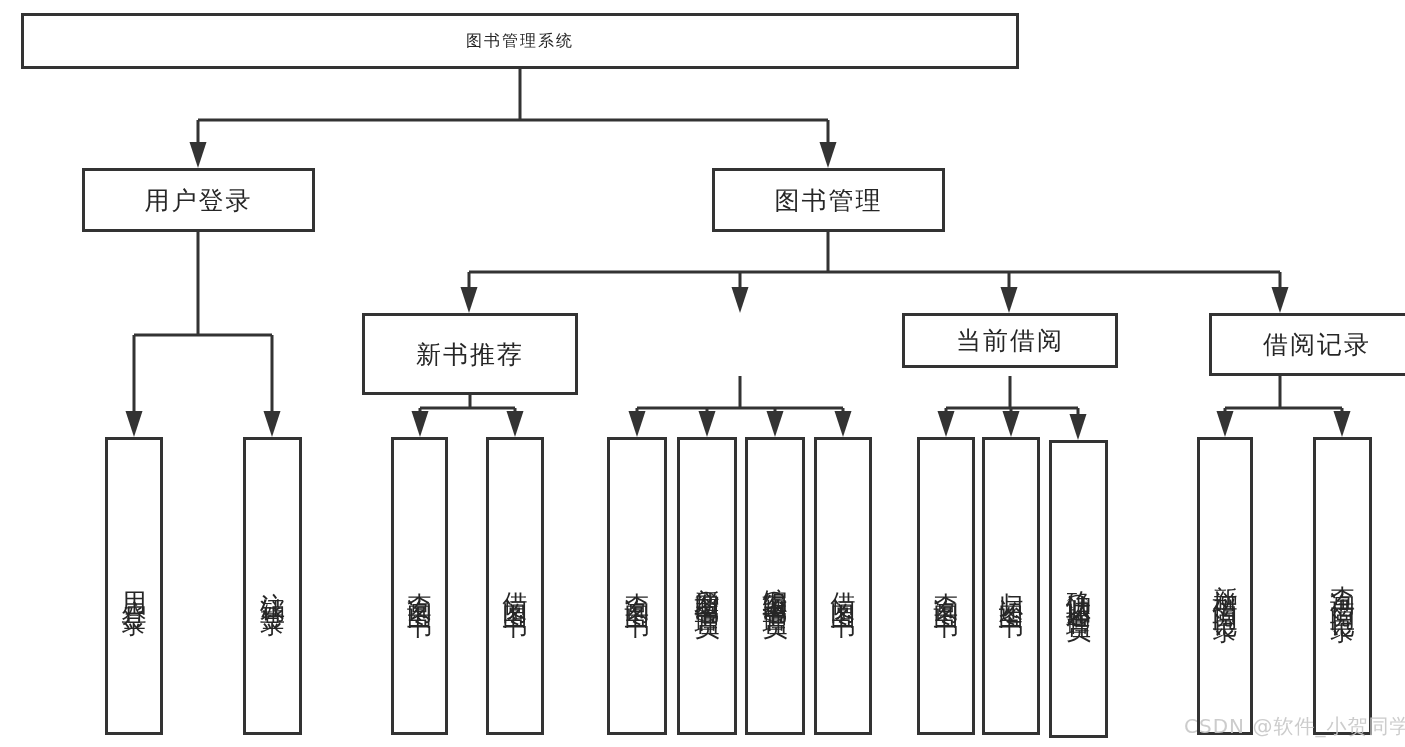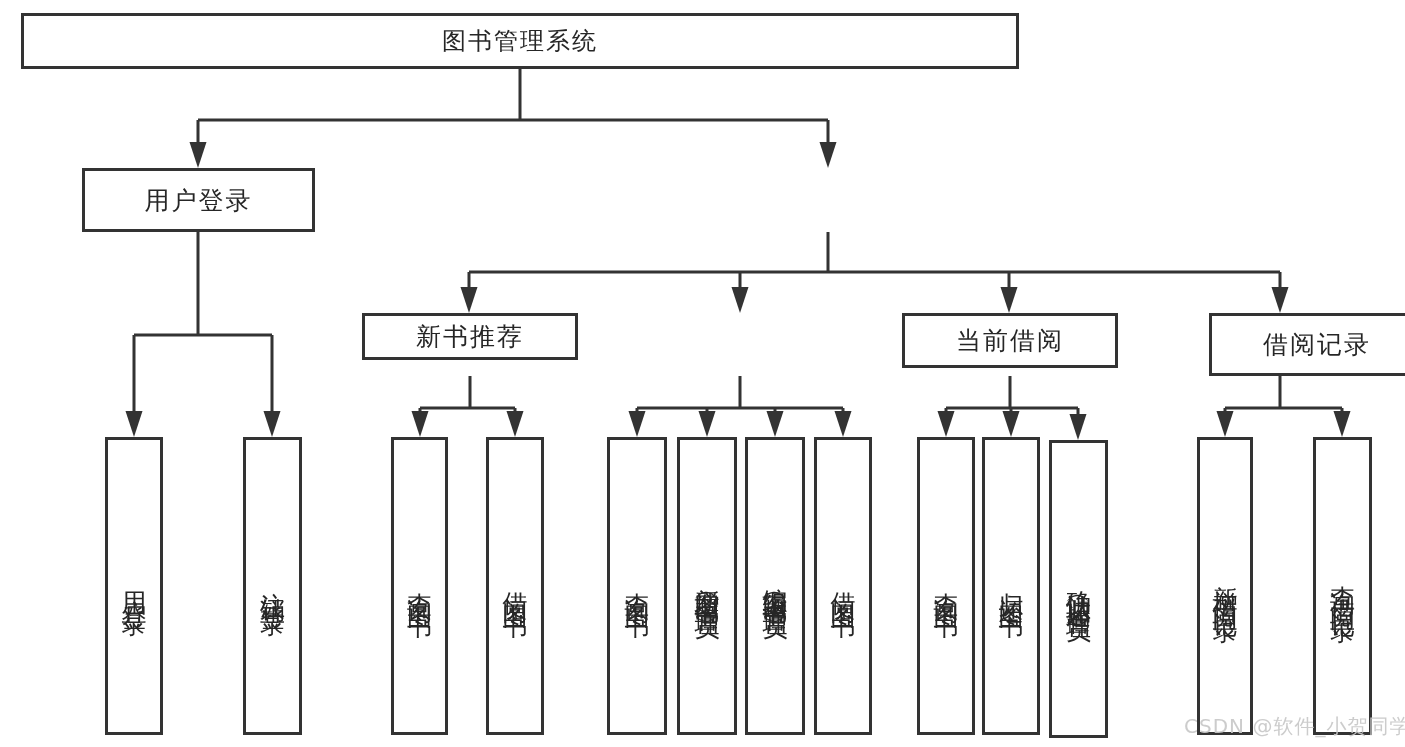--- a/index.html
+++ b/index.html
@@ -41,21 +41,21 @@
     align-items: center;
     justify-content: center;
   }
   .hlabel {
     color: #262626;
     font-size: 25px;
     letter-spacing: 2px;
     white-space: nowrap;
   }
   .hlabel.title {
-    font-size: 24px;
+    font-size: 16px;
   }
   .vlabel {
     writing-mode: vertical-rl;
     text-orientation: mixed;
     color: #262626;
     font-size: 25px;
     letter-spacing: 7px;
     line-height: 1;
     white-space: nowrap;
   }
@@ -121,22 +121,25 @@
     </g>
   </svg>
 
   <div class="box" style="left:21px;top:13px;width:998px;height:56px">
     <span class="hlabel title">图书管理系统</span>
   </div>
 
   <div class="box" style="left:82px;top:168px;width:233px;height:64px">
     <span class="hlabel">用户登录</span>
   </div>
+  <div class="box" style="left:712px;top:168px;width:233px;height:64px">
+    <span class="hlabel">图书管理</span>
+  </div>
 
-  <div class="box" style="left:362px;top:313px;width:216px;height:47px">
+  <div class="box" style="left:362px;top:313px;width:216px;height:82px">
     <span class="hlabel">新书推荐</span>
   </div>
   <div class="box" style="left:902px;top:313px;width:216px;height:55px">
     <span class="hlabel">当前借阅</span>
   </div>
   <div class="box" style="left:1209px;top:313px;width:216px;height:63px">
     <span class="hlabel">借阅记录</span>
   </div>
 
   <div class="box" style="left:105px;top:437px;width:58px;height:298px">

